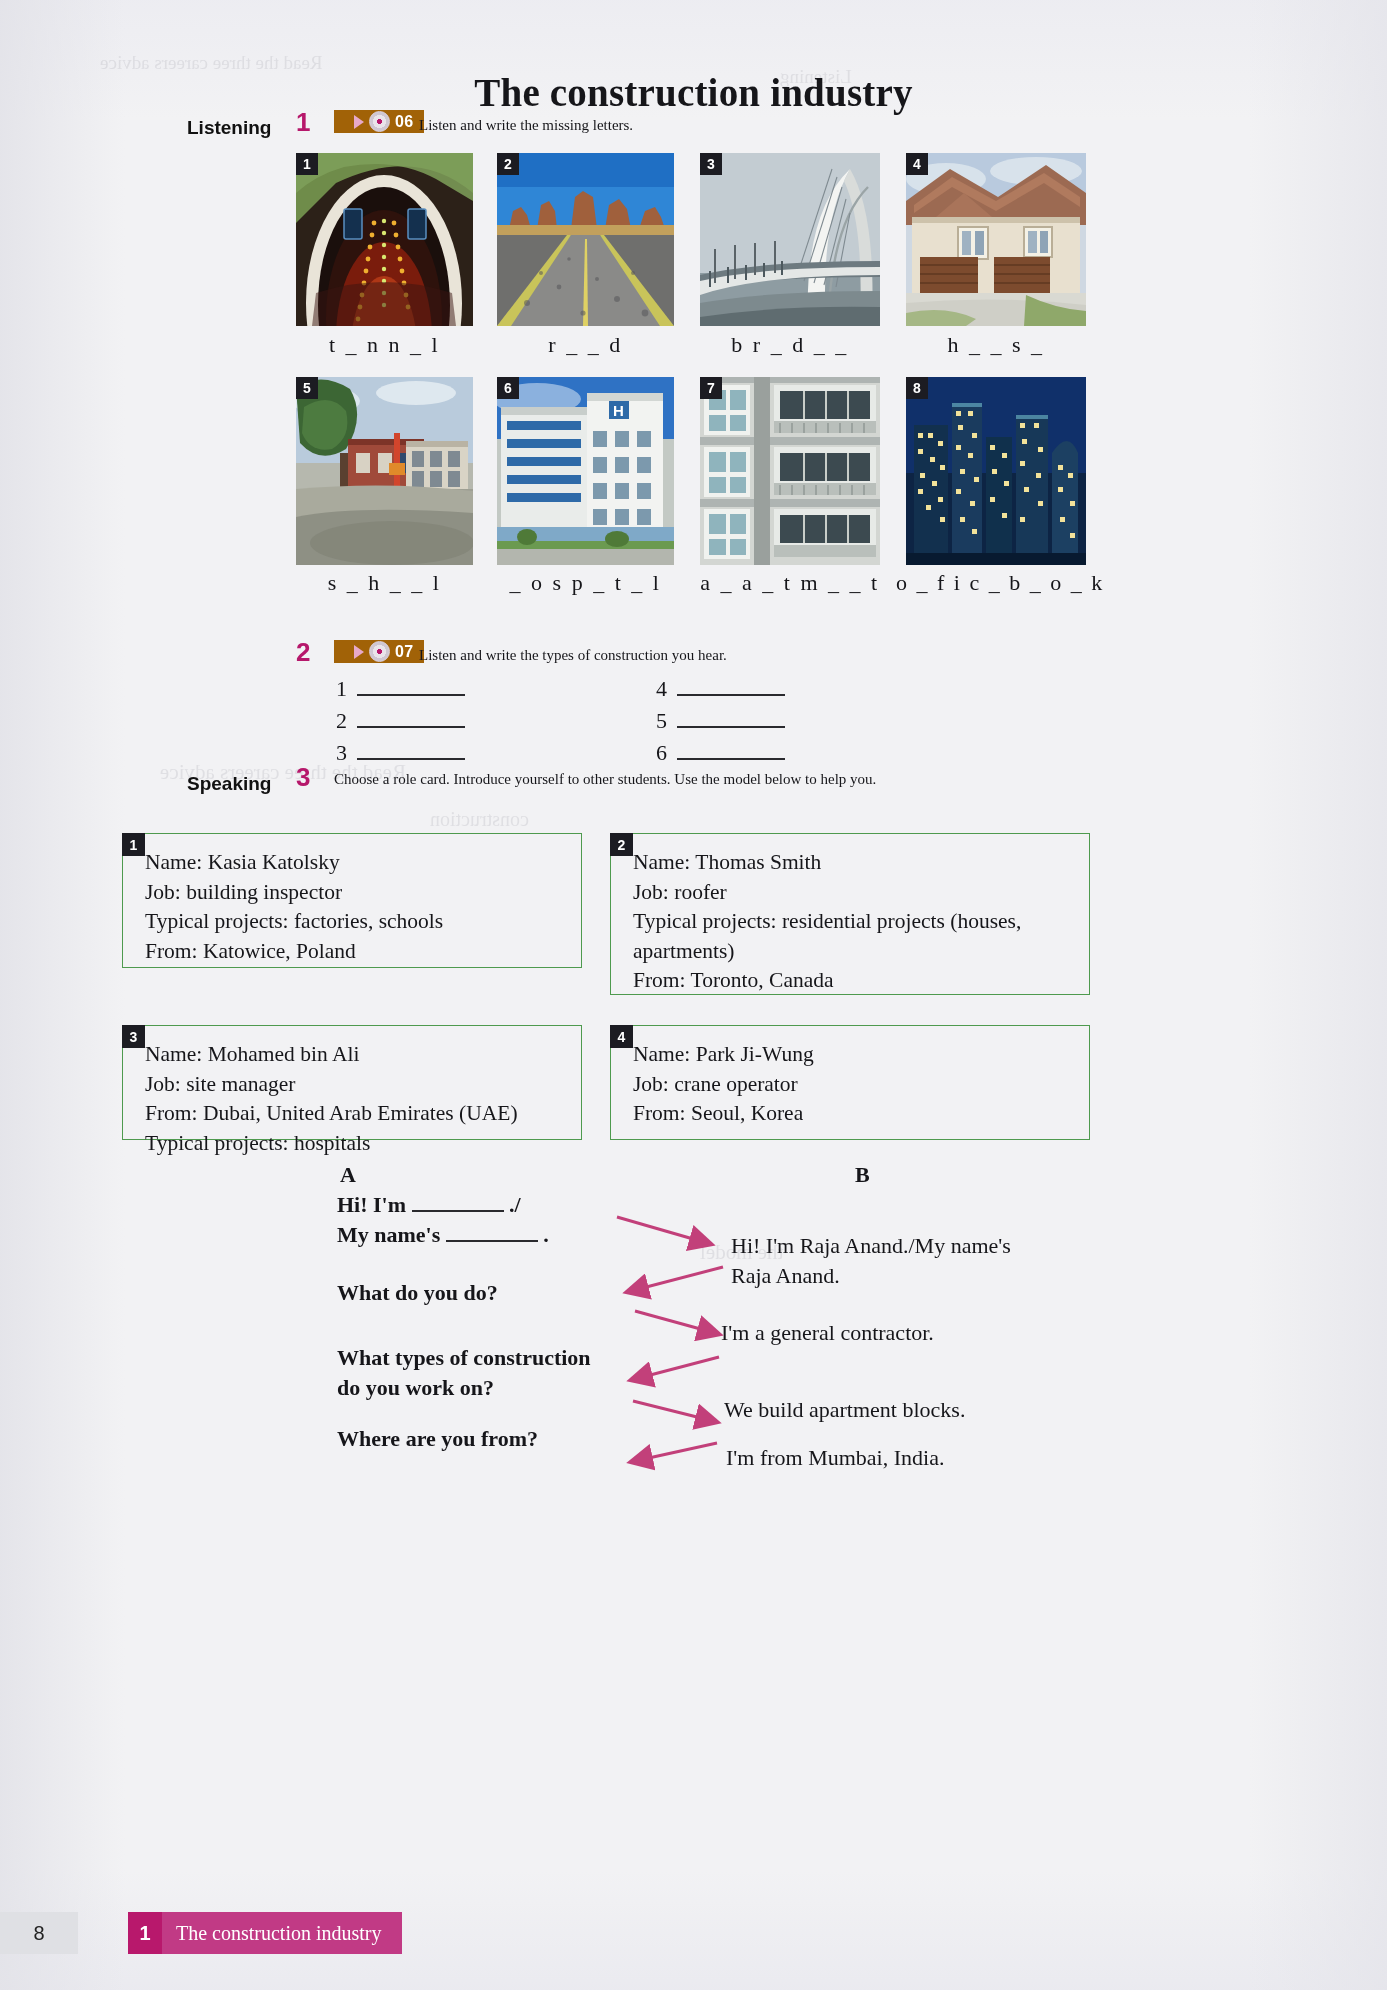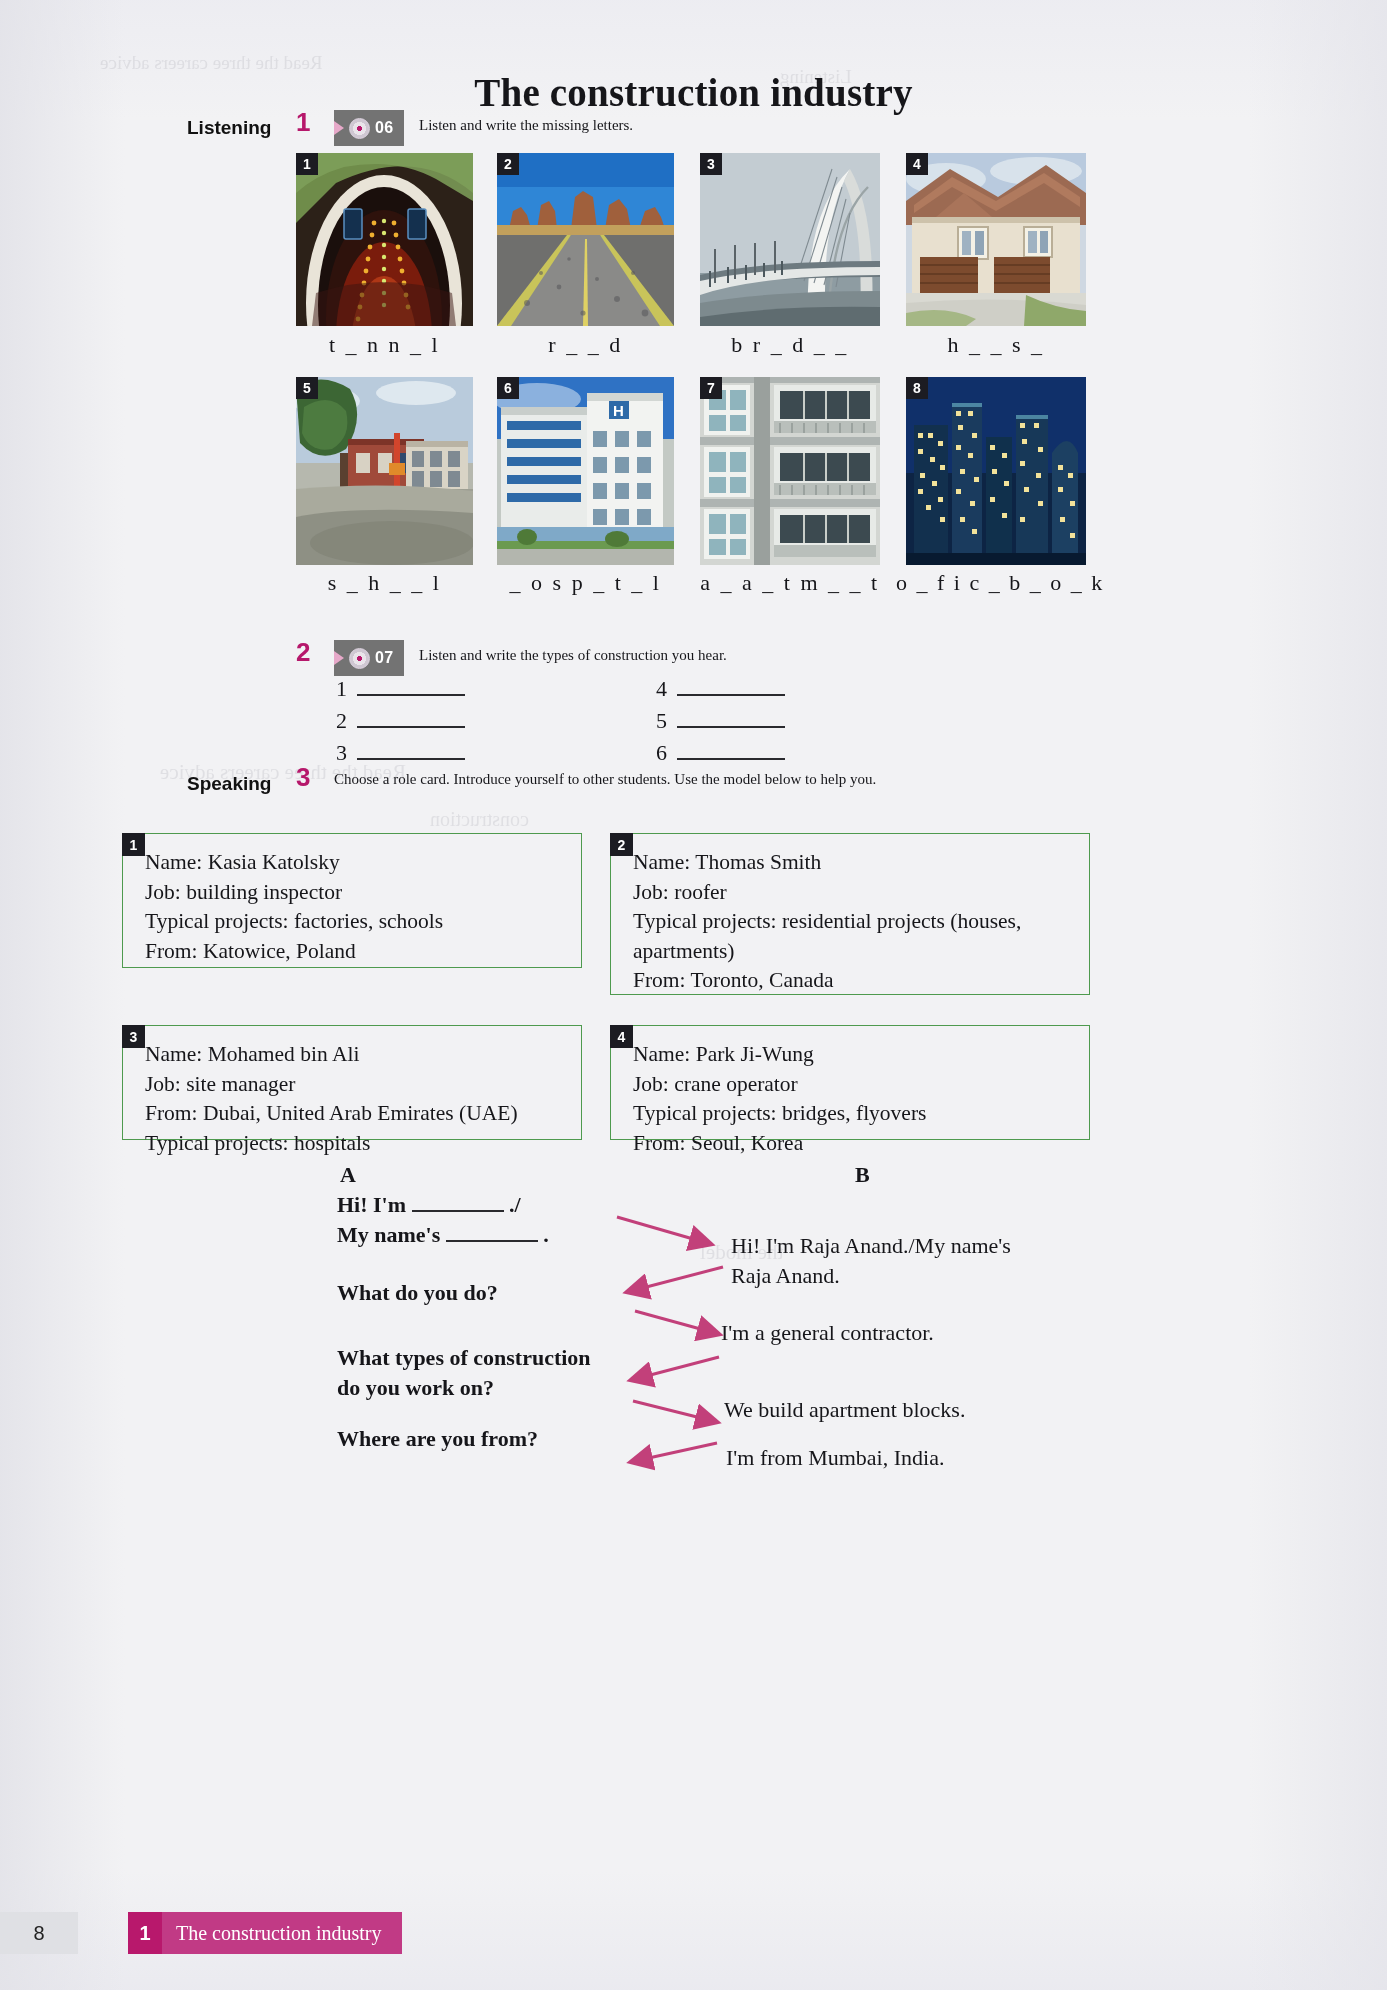--- a/index.html
+++ b/index.html
@@ -64,23 +64,23 @@
     position: absolute;
     font-size: 15px;
     line-height: 30px;
   }
 
   .audio-badge {
     position: absolute;
     display: inline-flex;
     align-items: center;
     gap: 5px;
-    background: #737373;
-    height: 36px;
-    padding: 0 10px 0 0;
+    background: #a16207;
+    height: 23px;
+    padding: 0 10px 0 20px;
     box-sizing: border-box;
   }
   .audio-badge .tri {
     width: 0; height: 0;
     border-left: 10px solid #e7a9c9;
     border-top: 7px solid transparent;
     border-bottom: 7px solid transparent;
   }
   .audio-badge .cd {
     width: 19px; height: 19px;
@@ -696,21 +696,20 @@
     <div class="line">Name: Mohamed bin Ali</div>
     <div class="line">Job: site manager</div>
     <div class="line">From: Dubai, United Arab Emirates (UAE)</div>
     <div class="line">Typical projects: hospitals</div>
   </div>
 
   <div class="rolecard" style="left:610px; top:1025px; width:480px; height:115px;">
     <span class="numtag">4</span>
     <div class="line">Name: Park Ji-Wung</div>
     <div class="line">Job: crane operator</div>
-    <div class="line">Typical projects: bridges, flyovers</div>
     <div class="line">From: Seoul, Korea</div>
   </div>
 
   <div class="dlg-head" style="left:340px; top:1162px;">A</div>
   <div class="dlg-head" style="left:855px; top:1162px;">B</div>
 
   <div class="dlg-a" style="left:337px; top:1190px;">
     <div>
       <span>Hi! I'm</span>
       <span class="uline"></span>

